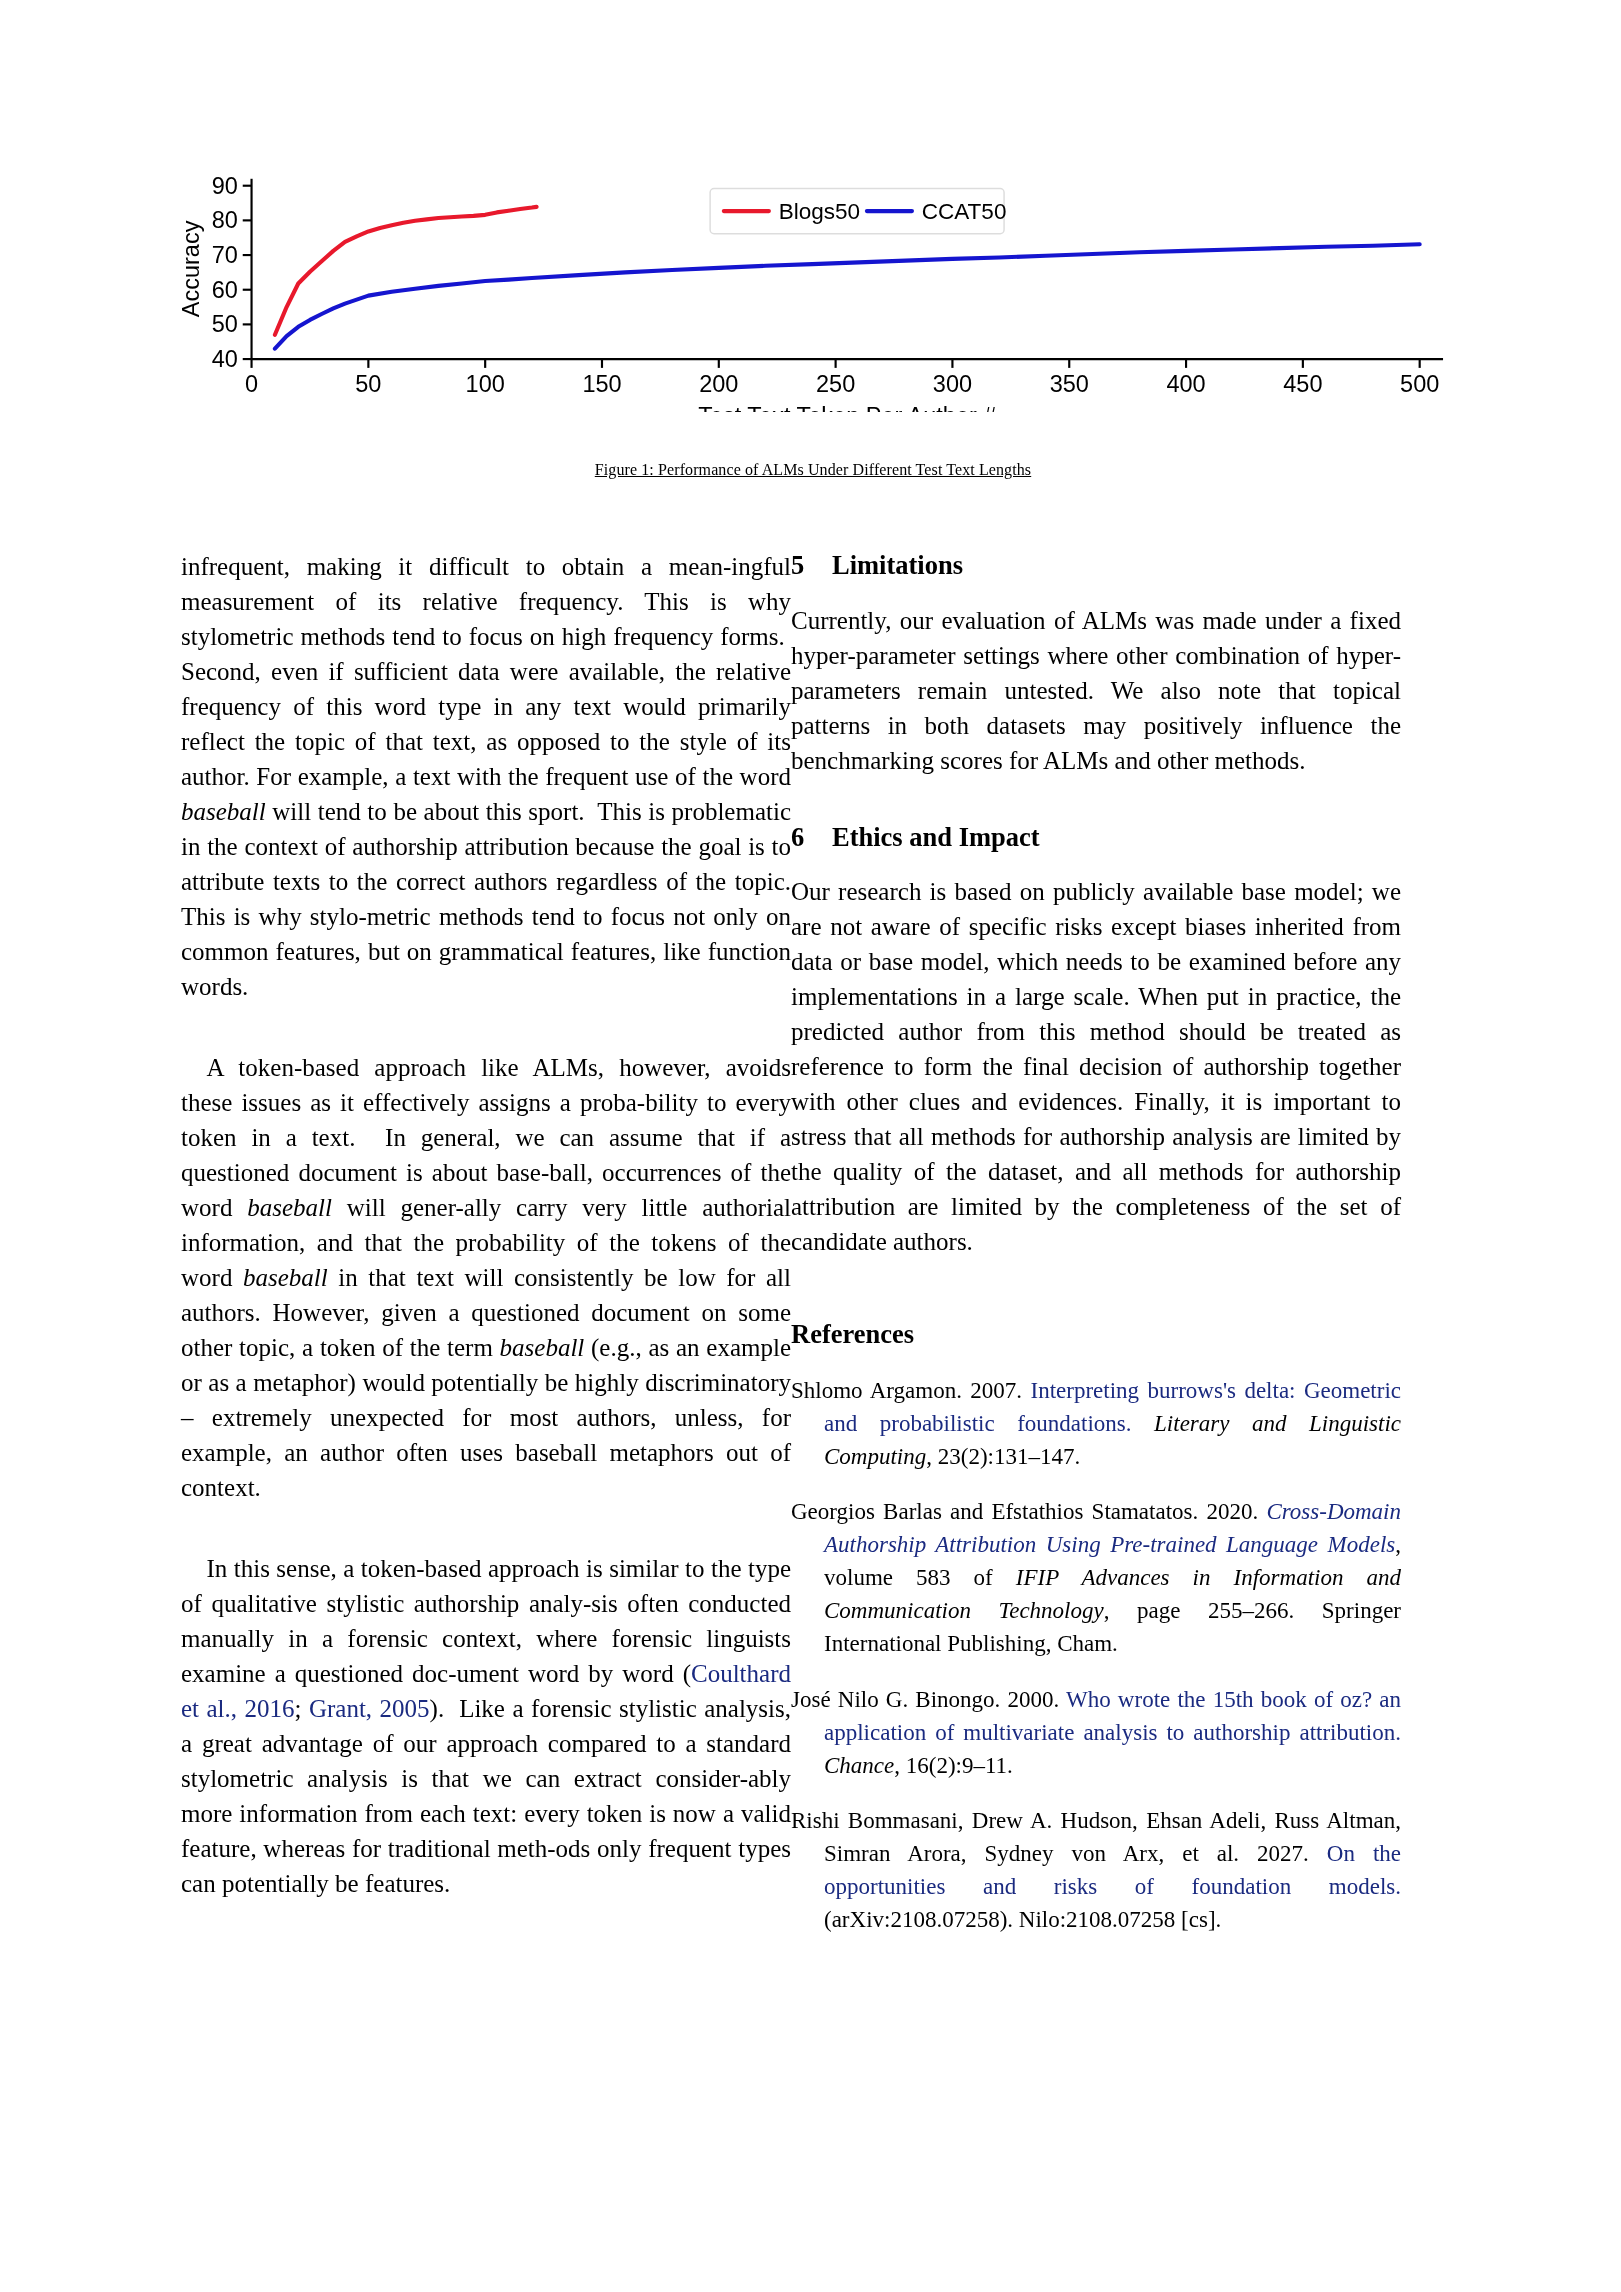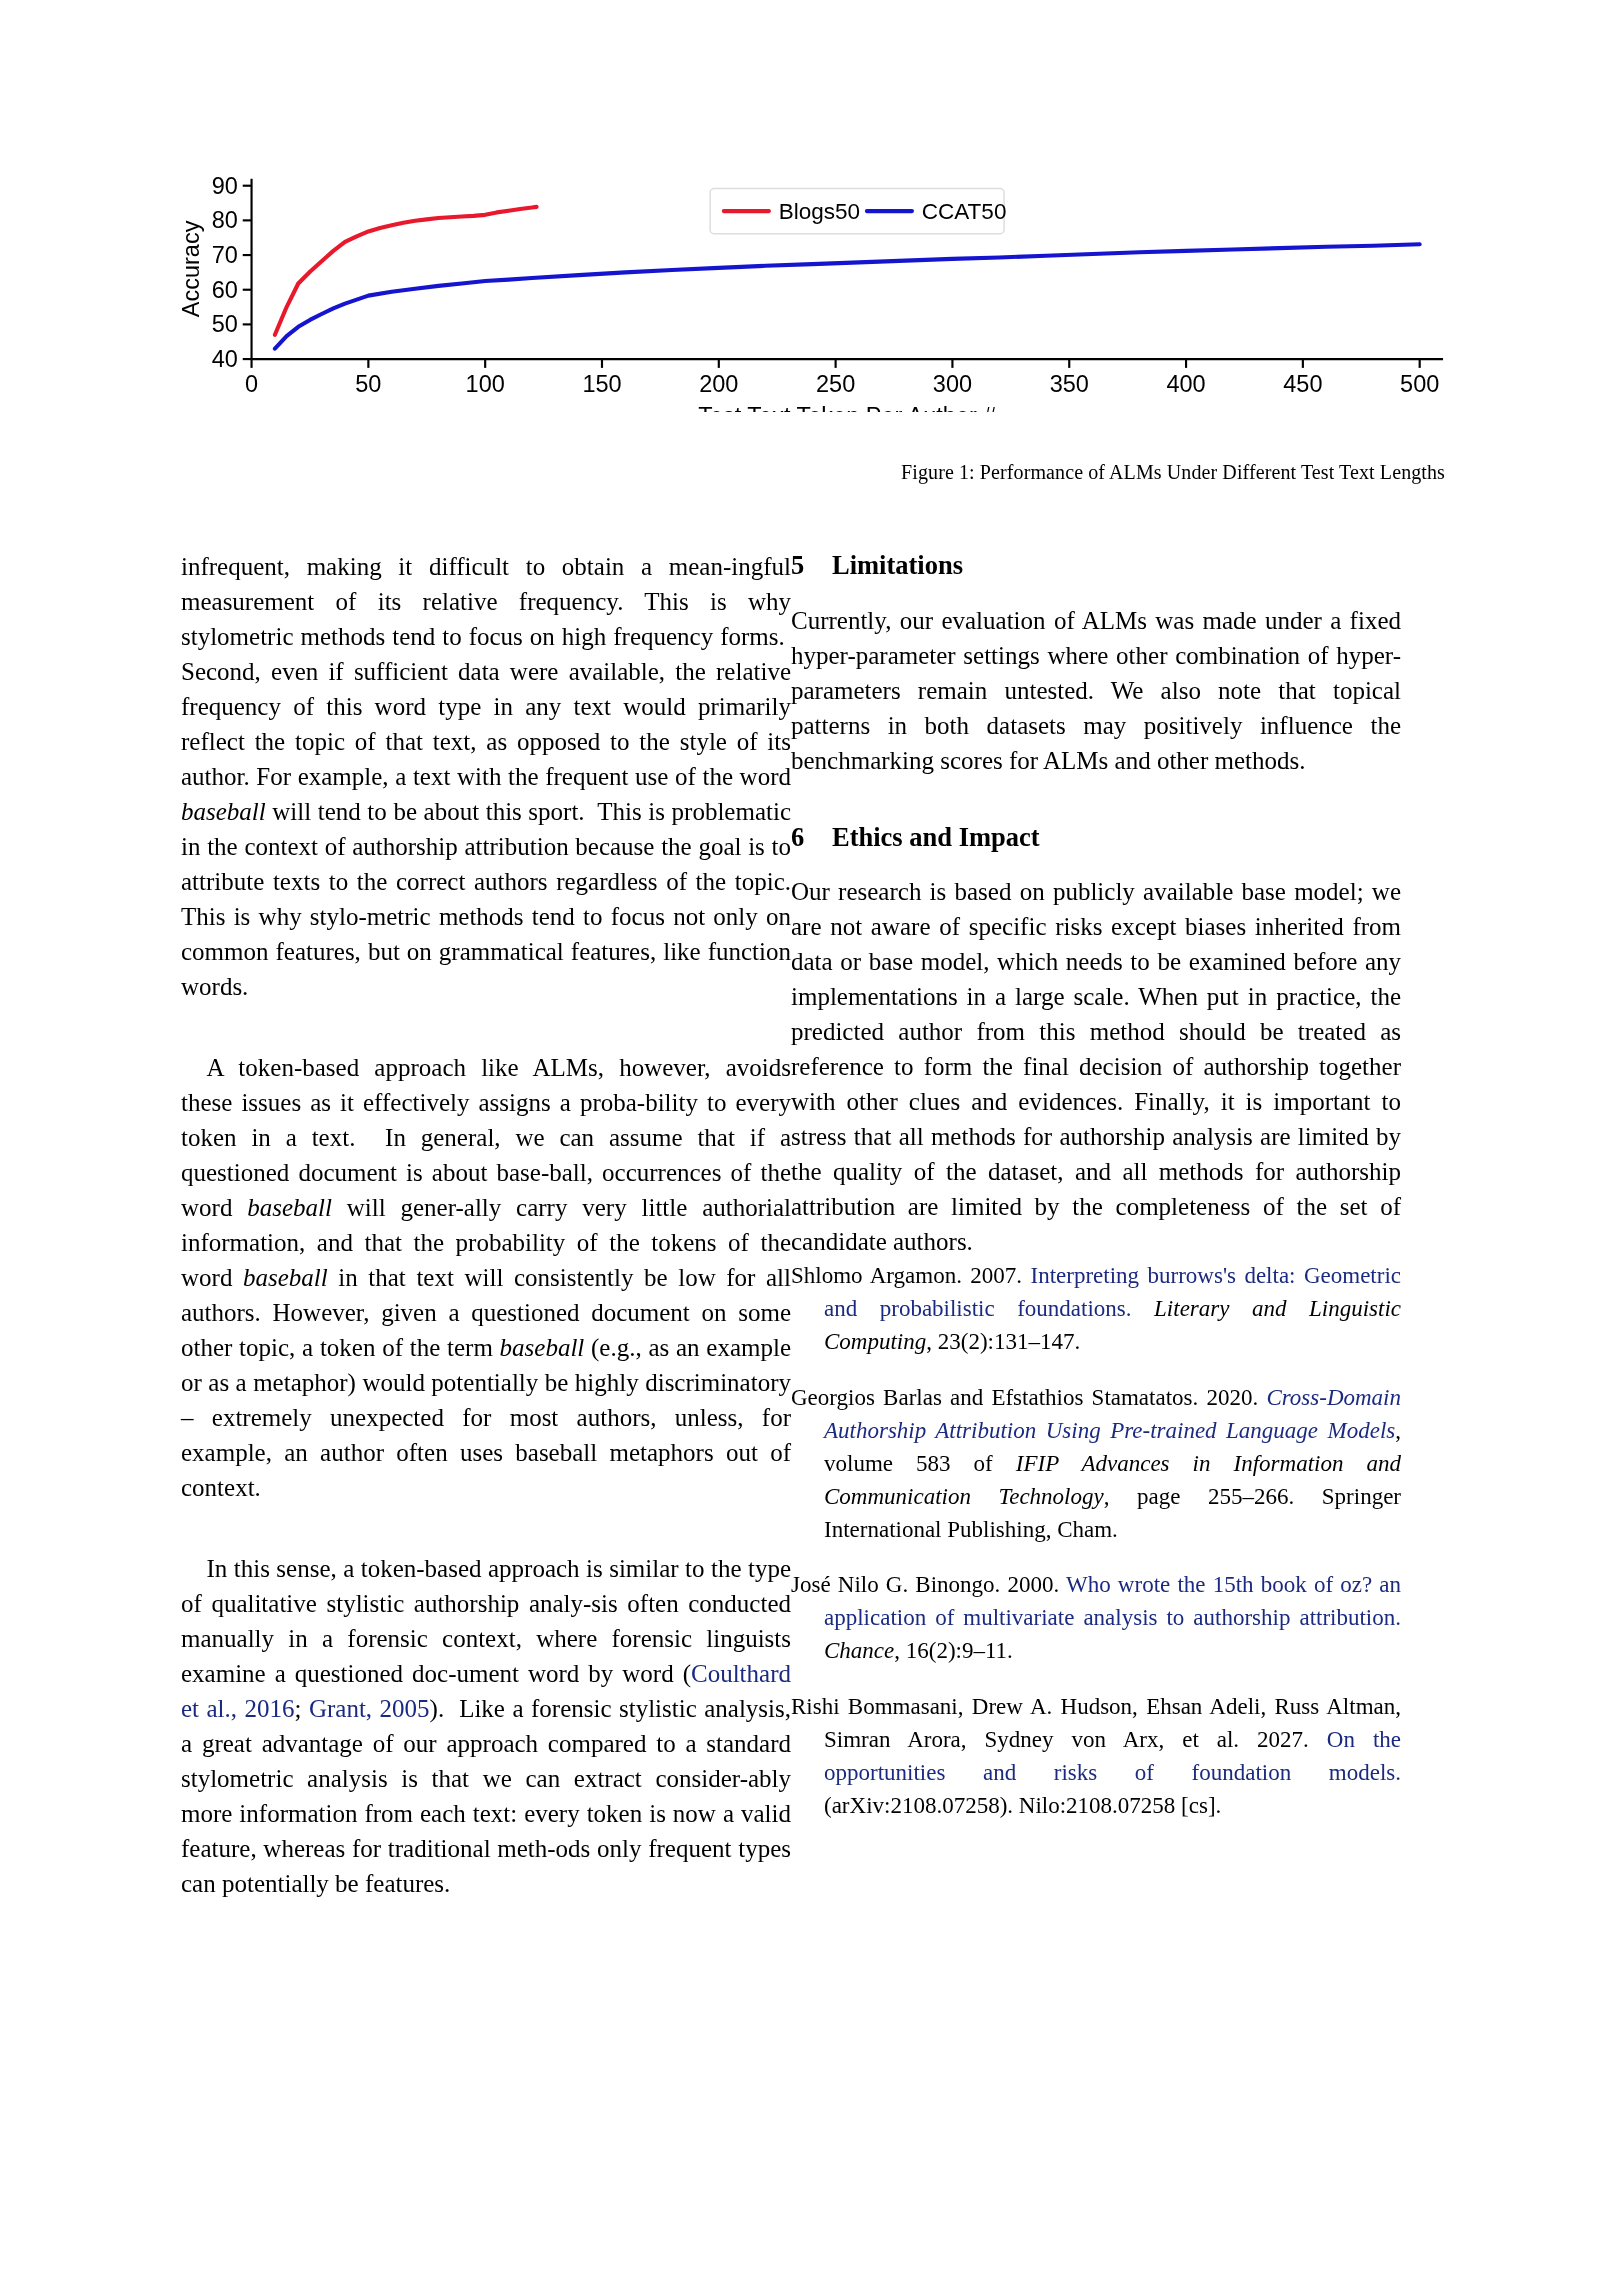--- a/index.html
+++ b/index.html
@@ -37,23 +37,24 @@
     height: 245px;
   }
 
   .chart-svg { display: block; }
 
   .fig-caption {
     position: absolute;
     left: 0;
     top: 294px;
     width: 1264px;
-    text-align: right;
-    font-size: 20px;
+    text-align: center;
+    font-size: 16px;
     letter-spacing: 0.1px;
+    text-decoration: underline;
   }
 
   
   .columns {
     position: absolute;
     left: 181px;
     top: 549px;
     width: 1259px;
     height: 1666px;
     display: flex;
@@ -217,20 +218,21 @@
         <span>Limitations</span>
       </h2>
       <p class="body">Currently, our evaluation of ALMs was made under a fixed hyper-parameter settings where other combination of hyper-parameters remain untested. We also note that topical patterns in both datasets may positively influence the benchmarking scores for ALMs and other methods.</p>
 
       <h2 class="section second">
         <span class="num">6</span>
         <span>Ethics and Impact</span>
       </h2>
       <p class="body">Our research is based on publicly available base model; we are not aware of specific risks except biases inherited from data or base model, which needs to be examined before any implementations in a large scale. When put in practice, the predicted author from this method should be treated as reference to form the final decision of authorship together with other clues and evidences. Finally, it is important to stress that all methods for authorship analysis are limited by the quality of the dataset, and all methods for authorship attribution are limited by the completeness of the set of candidate authors.</p>
 
+      <h2 class="refs">References</h2>
 
       <div class="ref">
         <span>Shlomo Argamon. 2007.</span>
         <span class="lnk">Interpreting burrows's delta: Geometric and probabilistic foundations.</span>
         <span class="it">Literary and Linguistic Computing</span><span>, 23(2):131–147.</span>
       </div>
 
       <div class="ref">
         <span>Georgios Barlas and Efstathios Stamatatos. 2020.</span>
         <span class="lnk it">Cross-Domain Authorship Attribution Using Pre-trained Language Models</span><span>, volume 583 of </span><span class="it">IFIP Advances in Information and Communication Technology</span><span>, page 255–266. Springer International Publishing, Cham.</span>

